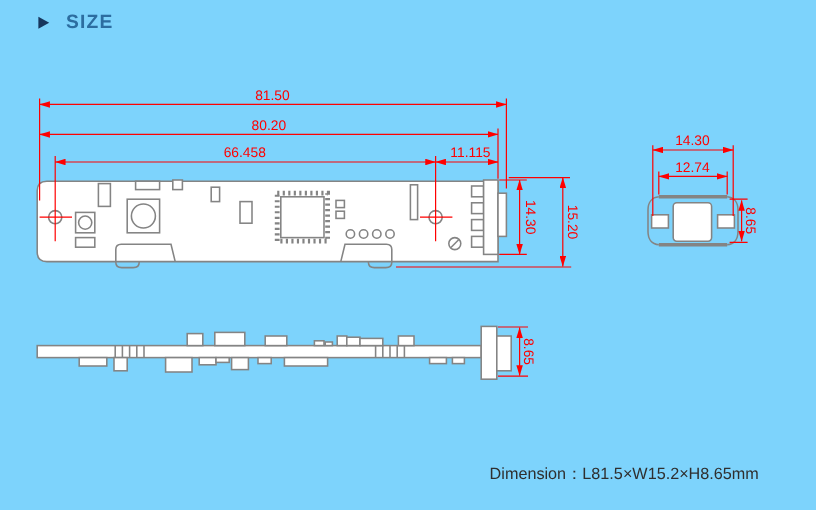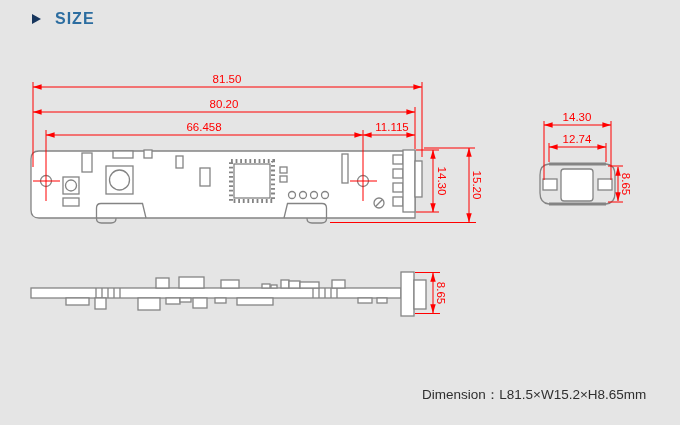--- a/index.html
+++ b/index.html
@@ -1,27 +1,27 @@
 <!DOCTYPE html>
 <html><head>
 <meta charset="utf-8">
 <style>
   html,body{margin:0;padding:0;background:#ffffff;}
-  #stage{position:relative;width:680px;height:425px;background:#e5e5e5;overflow:hidden;
+  #stage{position:relative;width:680px;height:425px;background:#7dd3fc;overflow:hidden;
          font-family:"Liberation Sans", sans-serif;}
   .hdr{position:absolute;left:32px;top:10px;display:flex;align-items:center;gap:14px;}
   .bullet{width:0;height:0;border-left:9px solid #17365d;border-top:5.5px solid transparent;
           border-bottom:5.5px solid transparent;}
   .hdr-title{color:#2c6da0;font-size:16px;font-weight:bold;letter-spacing:1px;}
   svg{position:absolute;left:0;top:0;}
   .gray{stroke:#848484;fill:none;stroke-width:1.3;}
   .grayf{stroke:#848484;fill:#ffffff;stroke-width:1.3;}
   .red{stroke:#ff0000;fill:none;stroke-width:1;}
   .redtxt{fill:#ff0000;font-size:11.5px;font-family:"Liberation Sans",sans-serif;stroke:none;}
-  .foot{position:absolute;left:422px;top:386px;font-size:13.5px;color:#2f2f2f;}
+  .foot{position:absolute;left:408px;top:386px;font-size:13.5px;color:#2f2f2f;}
   .foot b{font-weight:normal;}
 </style>
 </head>
 <body>
 
 <div id="stage">
 
   <div class="hdr">
     <div class="bullet"></div>
     <div class="hdr-title">SIZE</div>

